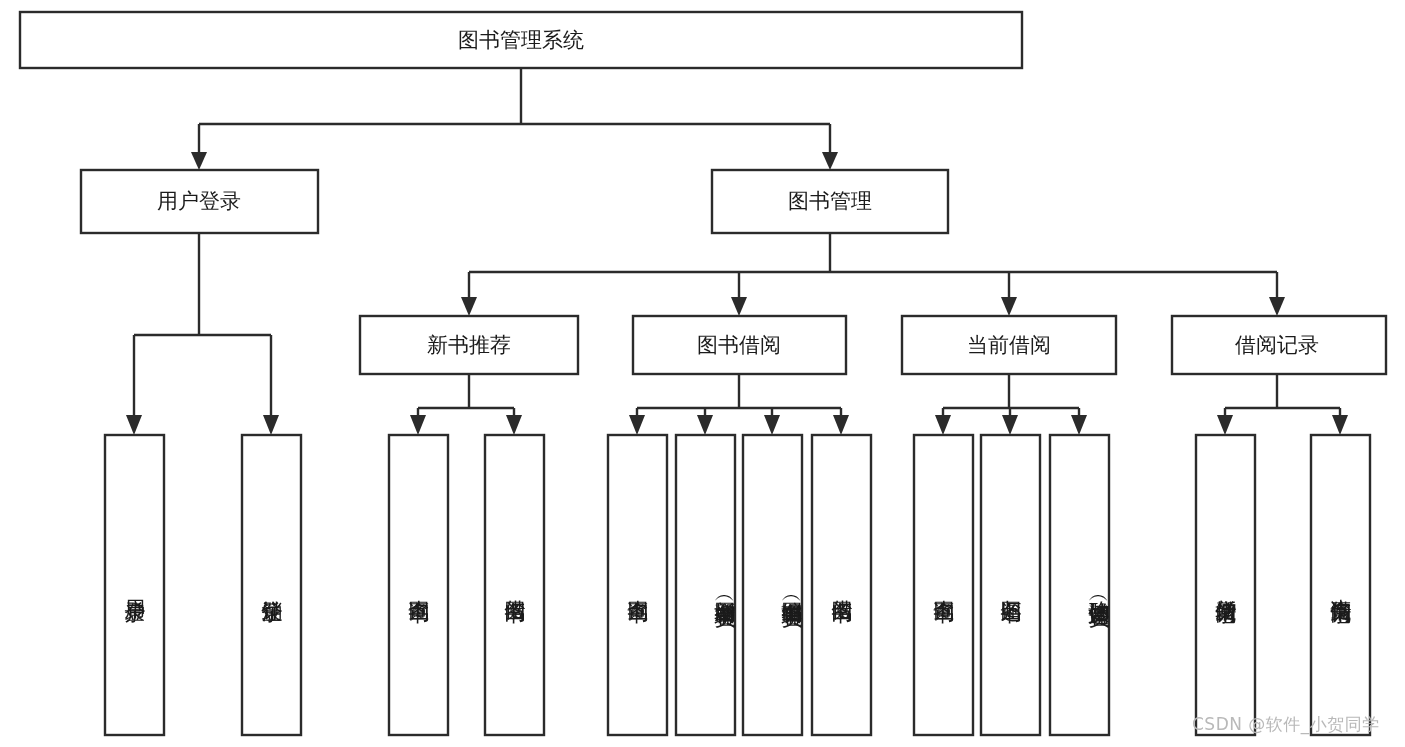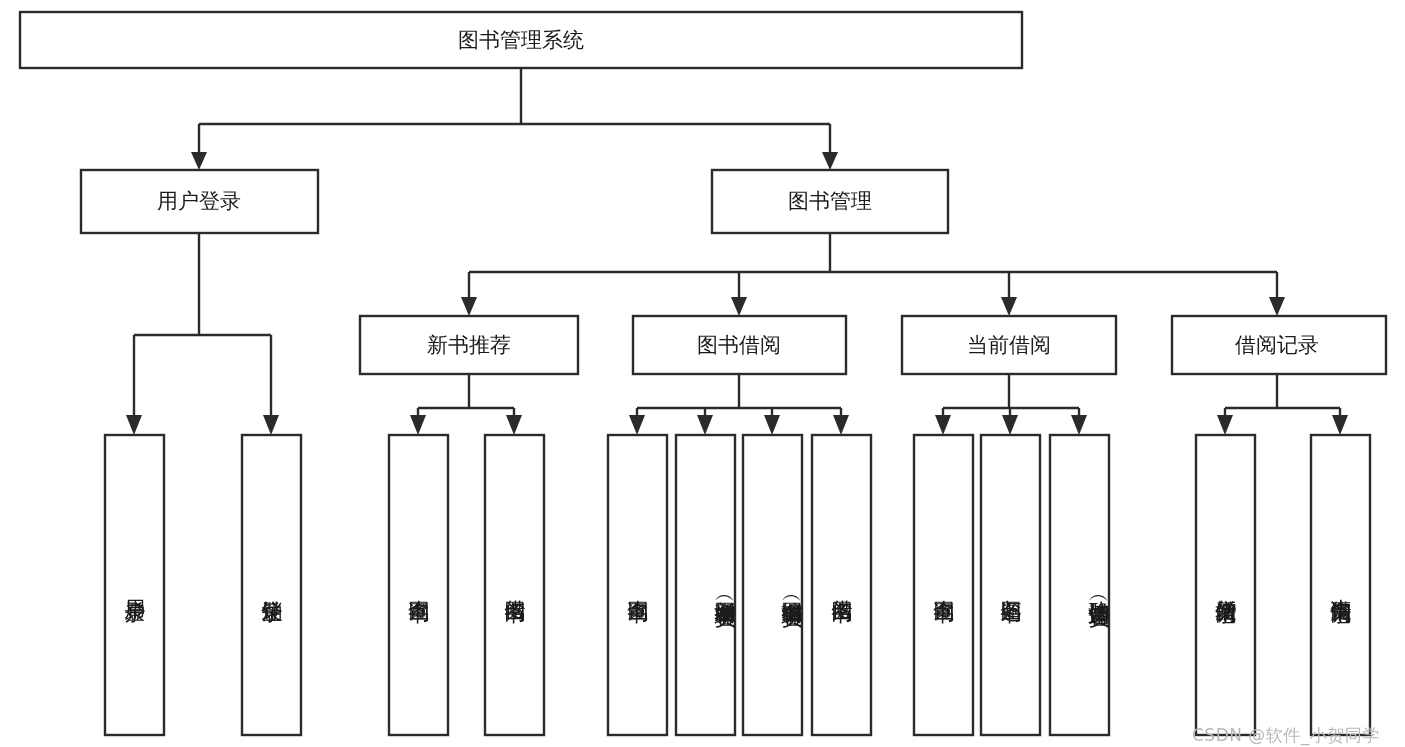--- a/index.html
+++ b/index.html
@@ -200,15 +200,15 @@
   <div class="node-label-v" style="left:743px; top:435px; width:59px; height:300px; align-items:flex-start; padding-top:6px; box-sizing:border-box;">编辑图书（管理员）</div>
   <div class="node-label-v" style="left:812px; top:435px; width:59px; height:300px;">借阅图书</div>
 
   <div class="node-label-v" style="left:914px; top:435px; width:59px; height:300px;">查询图书</div>
   <div class="node-label-v" style="left:981px; top:435px; width:59px; height:300px;">归还图书</div>
   <div class="node-label-v" style="left:1050px; top:435px; width:59px; height:300px; align-items:flex-start; padding-top:6px; box-sizing:border-box;">确认归还（管理员）</div>
 
   <div class="node-label-v" style="left:1196px; top:435px; width:59px; height:300px;">新增借阅记录</div>
   <div class="node-label-v" style="left:1311px; top:435px; width:59px; height:300px;">查询借阅记录</div>
 
-  <div class="watermark" style="left:1192px; top:713px;margin-top:11px;">CSDN @软件_小贺同学</div>
+  <div class="watermark" style="left:1192px; top:713px;">CSDN @软件_小贺同学</div>
 
 </div>
 
 </body></html>

